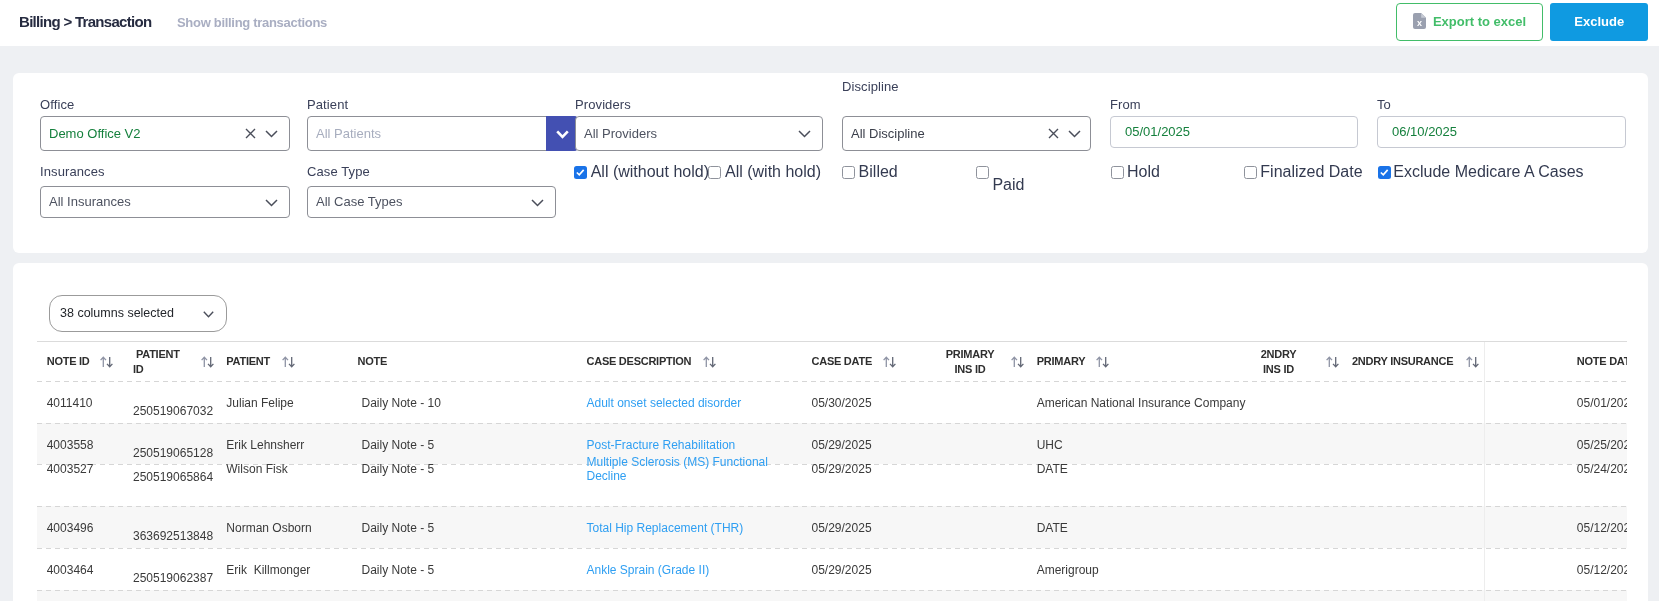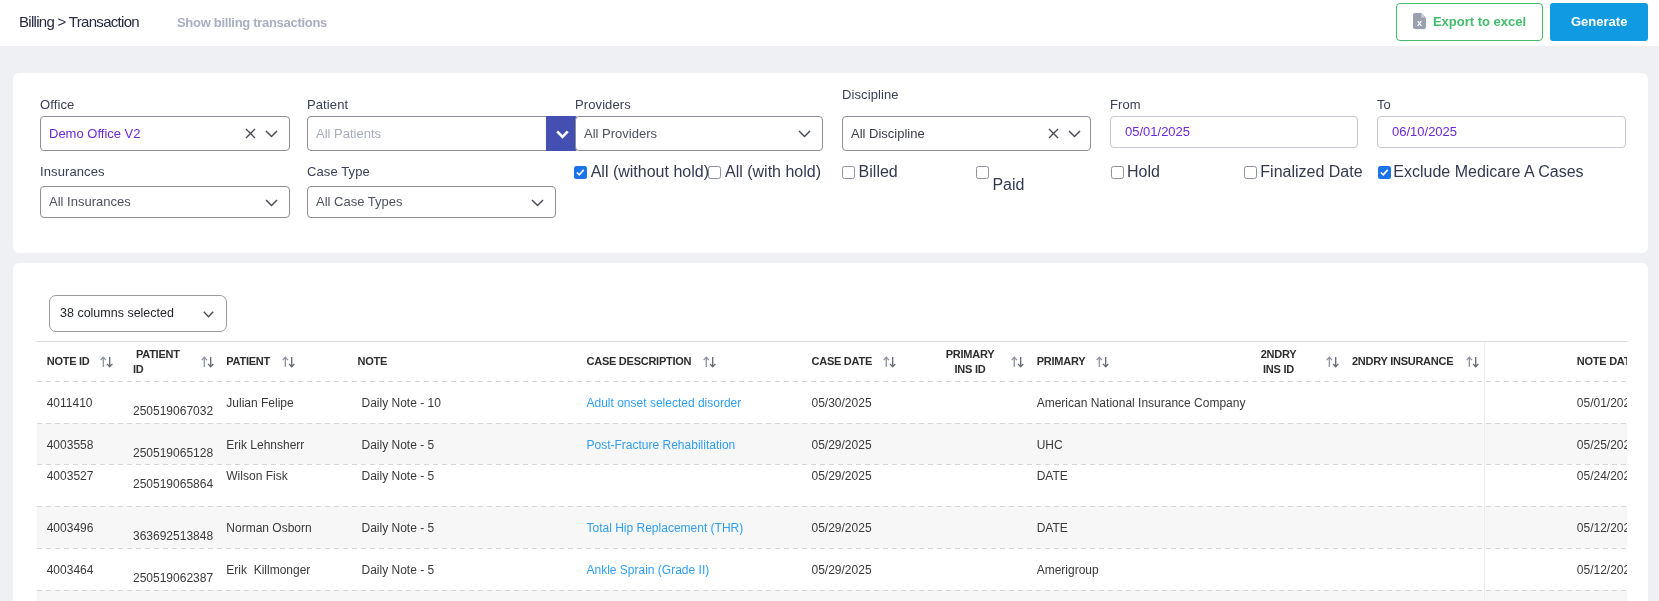--- a/index.html
+++ b/index.html
@@ -1,38 +1,38 @@
 <!DOCTYPE html>
 <html><head><meta charset="utf-8"><style>
 *{margin:0;padding:0;box-sizing:border-box}
 html,body{width:1659px;height:601px;background:#eef0f3;font-family:"Liberation Sans",sans-serif;position:relative;overflow:hidden}
 .abs{position:absolute}
 .topbar{left:0;top:0;width:1659px;height:46px;background:#fff}
-.crumb{left:19px;top:13px;font-size:15px;font-weight:normal;color:#262b40;letter-spacing:-.7px}
+.crumb{left:19px;top:13px;font-size:15px;font-weight:bold;color:#262b40;letter-spacing:-.7px}
 .sub{left:177px;top:14.5px;font-size:13px;font-weight:bold;color:#a9aec2;letter-spacing:-.3px}
 .btn-exp{left:1396px;top:3px;width:147px;height:38px;border:1px solid #42bd69;border-radius:4px;background:#fff;color:#42bd69;font-weight:bold;font-size:13px;line-height:36px;text-align:center}
 .btn-gen{left:1550px;top:3px;width:98.4px;height:37.6px;border-radius:3px;background:#0f9ae1;color:#fff;font-weight:bold;font-size:13px;line-height:38px;text-align:center}
 .panel{background:#fff;border-radius:6px}
 #p1{left:12.8px;top:73px;width:1635.7px;height:180px}
 #p2{left:12.8px;top:262.5px;width:1635.7px;height:338.5px;border-radius:6px 6px 0 0}
 .lab{font-size:13px;color:#3a4059;letter-spacing:.1px;line-height:13px}
 .box{height:35px;border:1px solid #8d8f96;border-radius:4px;background:#fff;font-size:13px;line-height:33px;color:#4d5260}
 .short{height:31.5px;line-height:29.5px}
 .box .t{padding-left:8px;display:inline-block}
-.dk{color:#6d28d9}
+.dk{color:#15803d}
 .ph{color:#a7adbe}
 .datebox{border-color:#c6c9d2}
 .chev{position:absolute;right:11px;top:13.5px}
 .short .chev{top:11.5px}
 .xic{position:absolute;top:11px}
 .cb{position:absolute;width:12.5px;height:12.5px;border-radius:2.5px}
 .cb.on{background:#1a73e8}
 .cb.off{background:#fff;border:1.2px solid #8f939c}
 .cblab{position:absolute;font-size:16px;color:#333a50;line-height:13px}
-.colsbox{left:49px;top:295px;width:178px;height:36.7px;border:1px solid #9b9b9b;border-radius:7px;background:#fff;font-size:12.5px;line-height:35px;color:#23262b}
+.colsbox{left:49px;top:295px;width:178px;height:36.7px;border:1px solid #9b9b9b;border-radius:13px;background:#fff;font-size:12.5px;line-height:35px;color:#23262b}
 #tbl{left:37px;top:341px;width:1590px;height:296px;overflow:hidden}
 .topline{position:absolute;left:0;top:0;width:1590px;height:1px;background:#dbdbdb}
 .dash{position:absolute;left:0;width:1590px;height:1px;background:repeating-linear-gradient(90deg,#d6d6d6 0 5px,transparent 5px 9px)}
 .vline{position:absolute;left:1446.6px;top:1px;width:1px;height:259px;background:#ededed}
 .tr{position:absolute;left:0;width:1590px;height:41.7px}
 .stripe{background:#f7f7f7}
 .th{position:absolute;font-size:11px;font-weight:bold;color:#2e2e2e;white-space:nowrap;letter-spacing:-.25px;line-height:15.5px}
 .thc{top:50%;transform:translateY(-50%)}
 .cv{position:absolute;top:calc(50% + 1px);transform:translateY(-50%);font-size:12px;color:#3a3a3a;white-space:nowrap;line-height:14px}
 .pid{top:calc(50% + 9px)}
@@ -41,29 +41,29 @@
 </style></head>
 <body>
 <div class="abs topbar">
   <div class="abs crumb">Billing &gt; Transaction</div>
   <div class="abs sub">Show billing transactions</div>
   <div class="abs btn-exp"><svg style="vertical-align:-3px;margin-right:7px" width="13" height="16" viewBox="0 0 13 16">
         <path d="M2 0 h6.2 L13 4.8 V14 a2 2 0 0 1 -2 2 H2 a2 2 0 0 1 -2 -2 V2 a2 2 0 0 1 2 -2 Z" fill="#9aa0af"></path>
         <path d="M8.2 0 L13 4.8 L8.2 4.8 Z" fill="#c6cad4"></path>
         <text x="6.5" y="13" font-size="9" font-weight="bold" fill="#fff" text-anchor="middle" font-family="Liberation Sans">x</text>
       </svg>Export to excel</div>
-  <div class="abs btn-gen">Generate</div>
+  <div class="abs btn-gen">Exclude</div>
 </div>
 <div class="abs panel" id="p1"></div>
 <div class="abs panel" id="p2"></div>
 
 <div class="abs lab" style="left:40px;top:97.5px">Office</div>
 <div class="abs lab" style="left:307px;top:97.5px">Patient</div>
 <div class="abs lab" style="left:575px;top:97.5px">Providers</div>
-<div class="abs lab" style="left:842px;top:88px">Discipline</div>
+<div class="abs lab" style="left:842px;top:80px">Discipline</div>
 <div class="abs lab" style="left:1110px;top:97.5px">From</div>
 <div class="abs lab" style="left:1377px;top:97.5px">To</div>
 
 <div class="abs box" style="left:40px;top:115.6px;width:249.5px"><span class="t dk">Demo Office V2</span>
   <svg class="xic" style="right:33px" width="11" height="11" viewBox="0 0 11 11">
       <path d="M1 1 L10 10 M10 1 L1 10" stroke="#4a4e5a" stroke-width="1.4" fill="none"></path>
     </svg>
   <svg class="chev" width="13" height="8" viewBox="0 0 13 8">
       <path d="M1 1 L6.5 6.5 L12 1" stroke="#4a4e5a" stroke-width="1.5" fill="none"></path>
     </svg>
@@ -208,25 +208,26 @@
   <div class="tr" style="top:81.7px">
     <span class="cv" style="left:9.7px">4003558</span>
     <span class="cv pid" style="left:96px">250519065128</span>
     <span class="cv" style="left:189.3px">Erik Lehnsherr</span>
     <span class="cv" style="left:324.5px">Daily Note - 5</span>
     <span class="cv lnk" style="left:549.5px">Post-Fracture Rehabilitation</span>
     <span class="cv" style="left:774.5px">05/29/2025</span>
     <span class="cv" style="left:999.7px">UHC</span>
     <span class="cv" style="left:1539.8px">05/25/2025</span>
   </div>
-  <div class="tr" style="top:113px">
+  <div class="tr" style="top:106px">
     <span class="cv" style="left:9.7px">4003527</span>
     <span class="cv pid" style="left:96px">250519065864</span>
     <span class="cv" style="left:189.3px">Wilson Fisk</span>
     <span class="cv" style="left:324.5px">Daily Note - 5</span>
+    <span class="cv lnk" style="left:549.5px;white-space:normal;width:185px">Multiple Sclerosis (MS) Functional Decline</span>
     <span class="cv" style="left:774.5px">05/29/2025</span>
     <span class="cv" style="left:999.7px">DATE</span>
     <span class="cv" style="left:1539.8px">05/24/2025</span>
   </div>
   <div class="tr" style="top:165.1px">
     <span class="cv" style="left:9.7px">4003496</span>
     <span class="cv pid" style="left:96px">363692513848</span>
     <span class="cv" style="left:189.3px">Norman Osborn</span>
     <span class="cv" style="left:324.5px">Daily Note - 5</span>
     <span class="cv lnk" style="left:549.5px">Total Hip Replacement (THR)</span>

